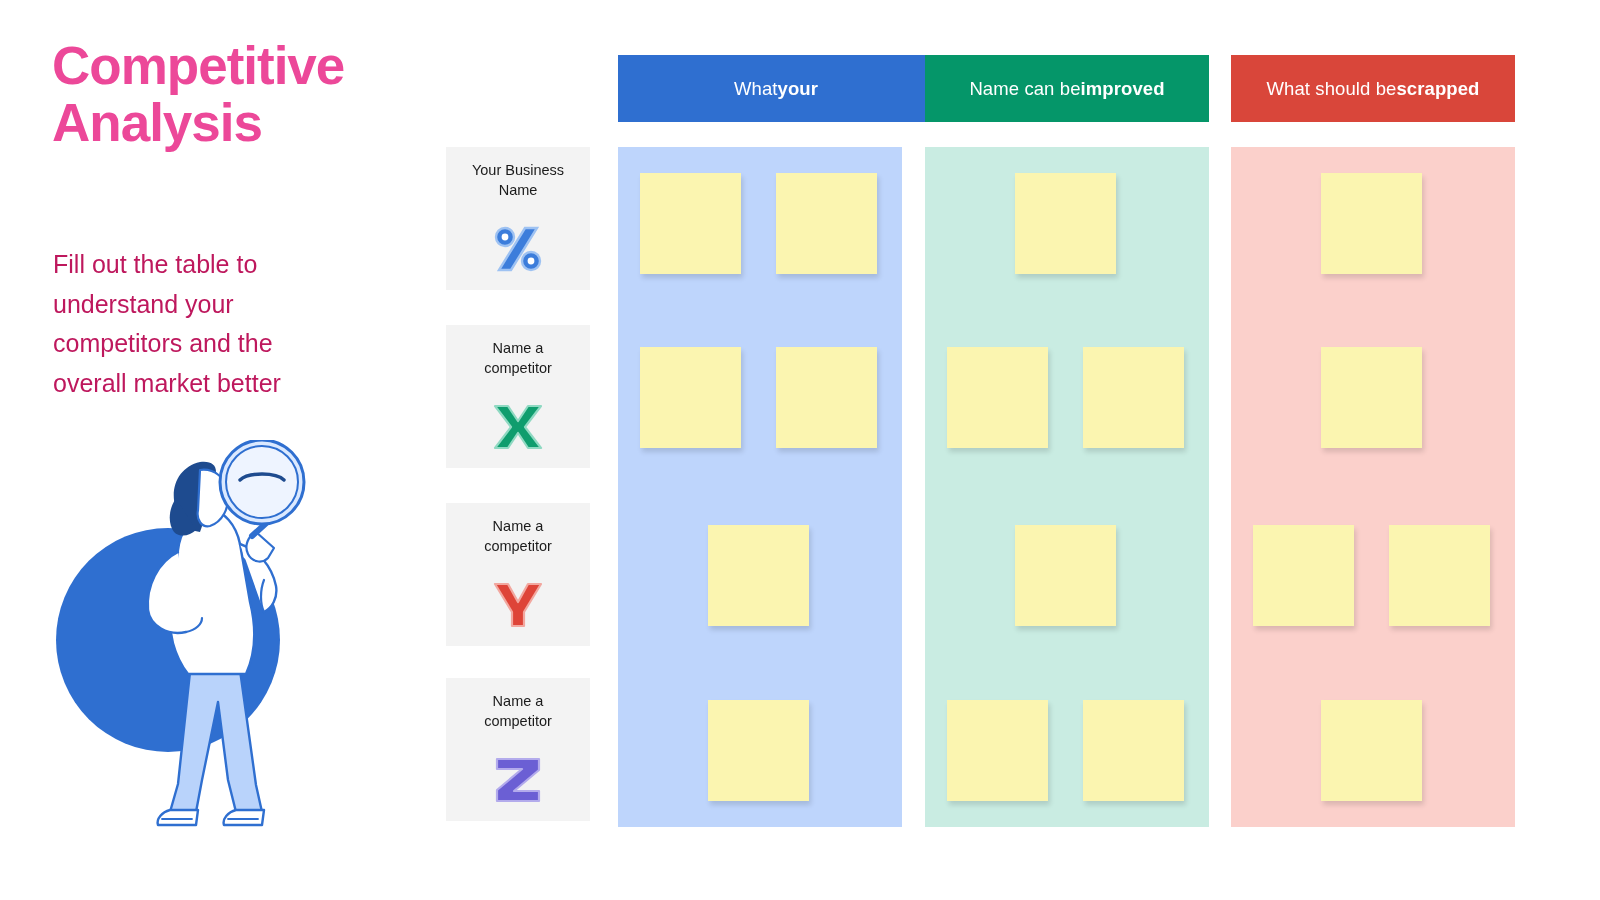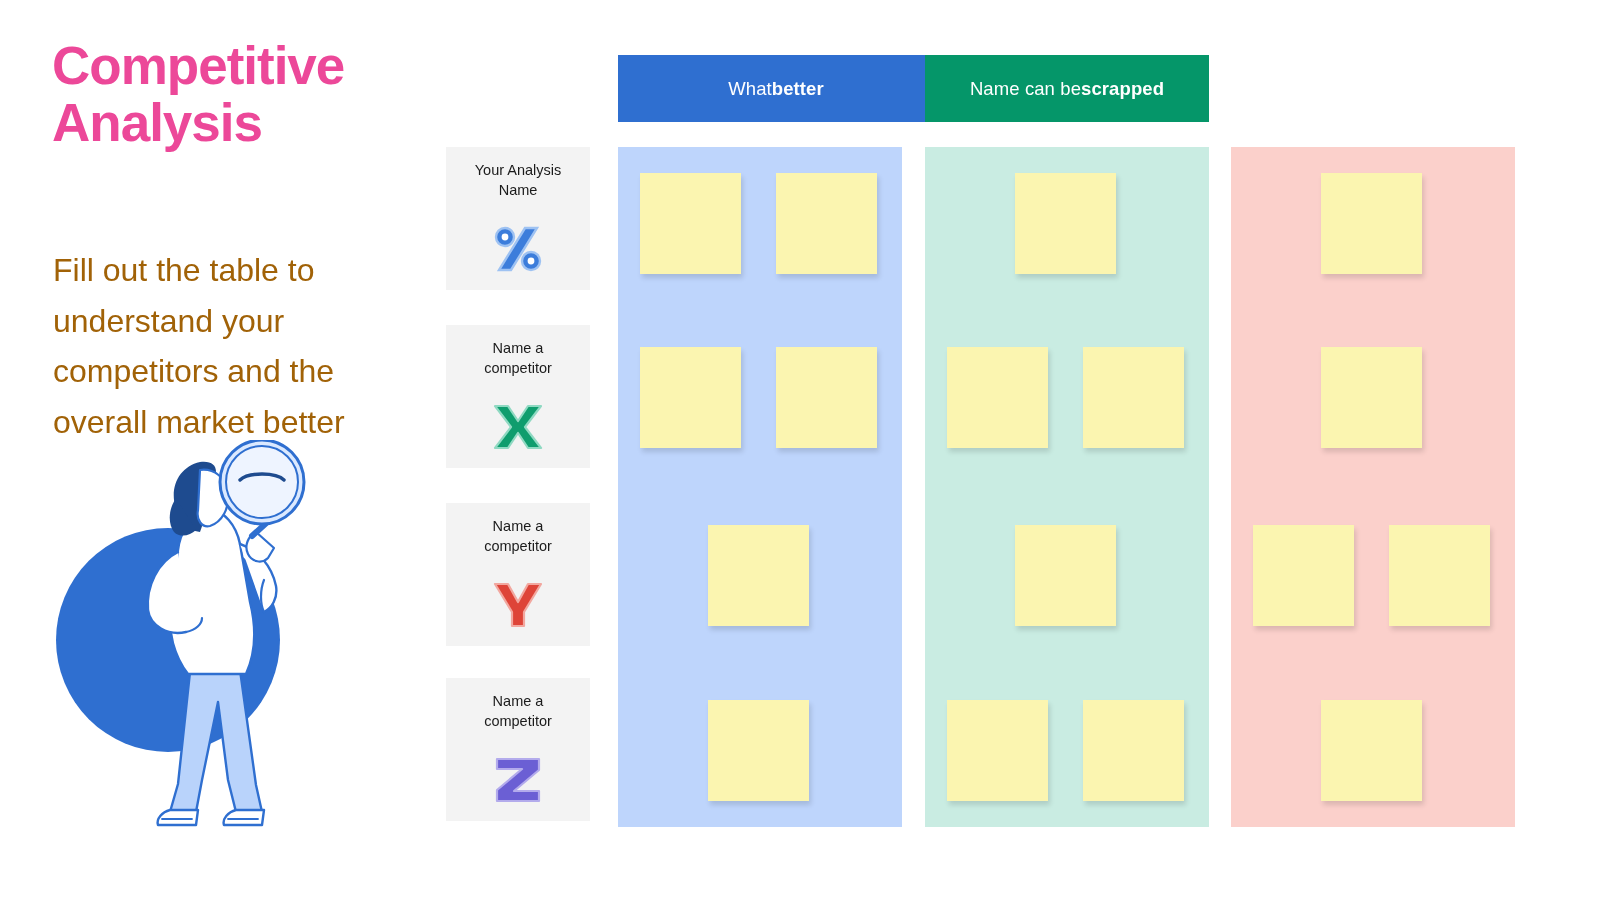--- a/index.html
+++ b/index.html
@@ -15,21 +15,21 @@
 
   
   .left{position:absolute;left:0;top:0;width:430px;height:900px;}
   .page-title{
     position:absolute;left:52px;top:38px;width:370px;
     font-size:53px;line-height:1.07;font-weight:bold;color:#ec4899;
     letter-spacing:-1px;
   }
   .page-subtitle{
     position:absolute;left:53px;top:245px;width:300px;
-    font-size:32px;line-height:1.58;color:#a16207;font-weight:normal;
+    font-size:25px;line-height:1.58;color:#be185d;font-weight:normal;
   }
   .illustration{position:absolute;left:50px;top:440px;width:310px;height:400px;}
   .illustration svg{display:block;width:310px;height:400px;}
 
   
   .rowlabels{position:absolute;left:446px;top:147px;width:144px;height:680px;}
   .rowcard{
     position:absolute;left:0;width:144px;height:143px;
     background:#f3f3f3;
     display:flex;flex-direction:column;align-items:center;
@@ -119,21 +119,21 @@
 
           <path d="M190 40 C198 32 226 32 234 40" stroke="#1e4b8f" stroke-width="3.4" fill="none"></path>
         </g>
       </svg>
     </div>
   </div>
 
   <div class="rowlabels">
 
     <div class="rowcard" style="top:0;">
-      <div class="rc-label">Your Analysis Name</div>
+      <div class="rc-label">Your Business Name</div>
       <div class="rc-glyph">
         <svg width="58" height="58" viewBox="0 0 58 58">
           <g fill="#3c7ddb" stroke="#9ec2f2" stroke-width="2.4">
             <path d="M36 8 L48 8 L22 50 L10 50 Z"></path>
             <circle cx="16" cy="17" r="9"></circle>
             <circle cx="42" cy="41" r="9"></circle>
           </g>
           <circle cx="16" cy="17" r="3.4" fill="#ffffff"></circle>
           <circle cx="42" cy="41" r="3.4" fill="#ffffff"></circle>
         </svg>
@@ -163,60 +163,64 @@
       <div class="rc-glyph">
         <svg width="58" height="58" viewBox="0 0 58 58">
           <path d="M8 8 L50 8 L50 19 L25 40 L50 40 L50 50 L8 50 L8 39 L33 18 L8 18 Z" fill="#6b5fd4" stroke="#b3abec" stroke-width="2.2" stroke-linejoin="round"></path>
         </svg>
       </div>
     </div>
   </div>
 
   <div class="colhead" id="col-1-head" style="background:#2f6fd0;">
     <span>What </span>
-    <b>better</b>
+    <b>your</b>
   </div>
   <div class="colbody" id="col-1-body" style="background: rgb(190, 213, 252);">
     <div class="cell r0">
       <div class="note left-pos" style="background: rgb(251, 245, 176);"></div>
       <div class="note right-pos" style="background: rgb(251, 245, 176);"></div>
     </div>
     <div class="cell r1">
       <div class="note left-pos" style="background: rgb(251, 245, 176);"></div>
       <div class="note right-pos" style="background: rgb(251, 245, 176);"></div>
     </div>
     <div class="cell r2">
       <div class="note center-pos" style="background: rgb(251, 245, 176);"></div>
     </div>
     <div class="cell r3">
       <div class="note center-pos" style="background: rgb(251, 245, 176);"></div>
     </div>
   </div>
 
   <div class="colhead" id="col-2-head" style="background:#059669;">
     <span>Name can be </span>
-    <b>scrapped</b>
+    <b>improved</b>
   </div>
   <div class="colbody" id="col-2-body" style="background: rgb(201, 236, 226);">
     <div class="cell r0">
       <div class="note center-pos" style="background: rgb(251, 245, 176);"></div>
     </div>
     <div class="cell r1">
       <div class="note left-pos" style="background: rgb(251, 245, 176);"></div>
       <div class="note right-pos" style="background: rgb(251, 245, 176);"></div>
     </div>
     <div class="cell r2">
       <div class="note center-pos" style="background: rgb(251, 245, 176);"></div>
     </div>
     <div class="cell r3">
       <div class="note left-pos" style="background: rgb(251, 245, 176);"></div>
       <div class="note right-pos" style="background: rgb(251, 245, 176);"></div>
     </div>
   </div>
 
+  <div class="colhead" id="col-3-head" style="background:#d9463a;">
+    <span>What should be </span>
+    <b>scrapped</b>
+  </div>
   <div class="colbody" id="col-3-body" style="background: rgb(251, 208, 203);">
     <div class="cell r0">
       <div class="note center-pos" style="background: rgb(251, 245, 176);"></div>
     </div>
     <div class="cell r1">
       <div class="note center-pos" style="background: rgb(251, 245, 176);"></div>
     </div>
     <div class="cell r2">
       <div class="note left-pos" style="background: rgb(251, 245, 176);"></div>
       <div class="note right-pos" style="background: rgb(251, 245, 176);"></div>

